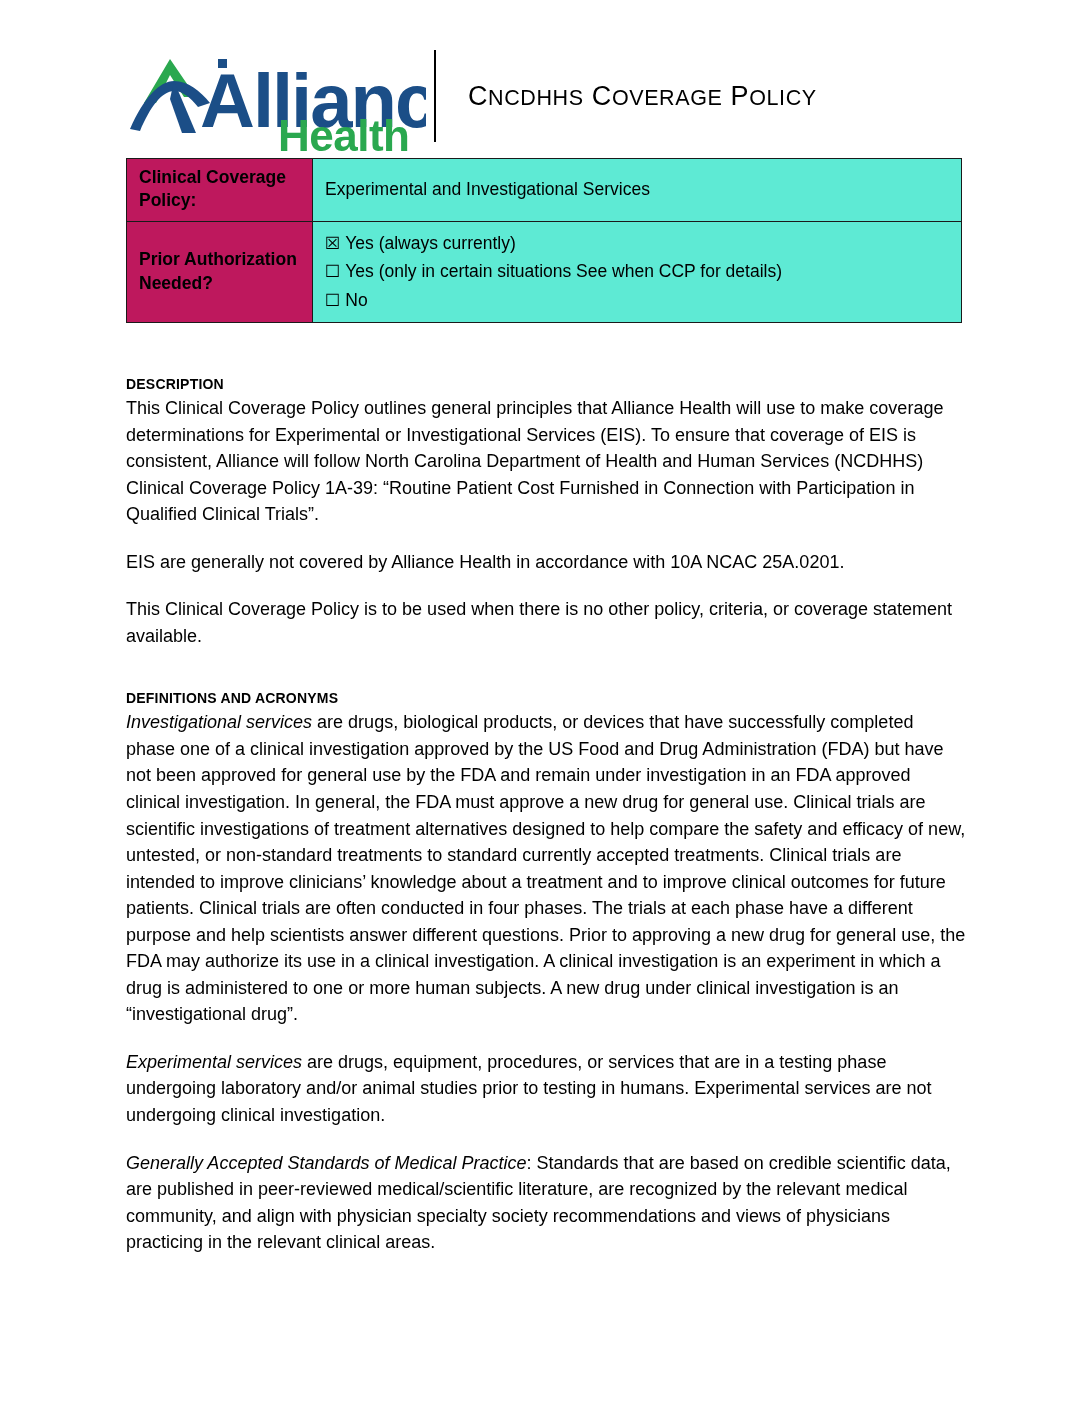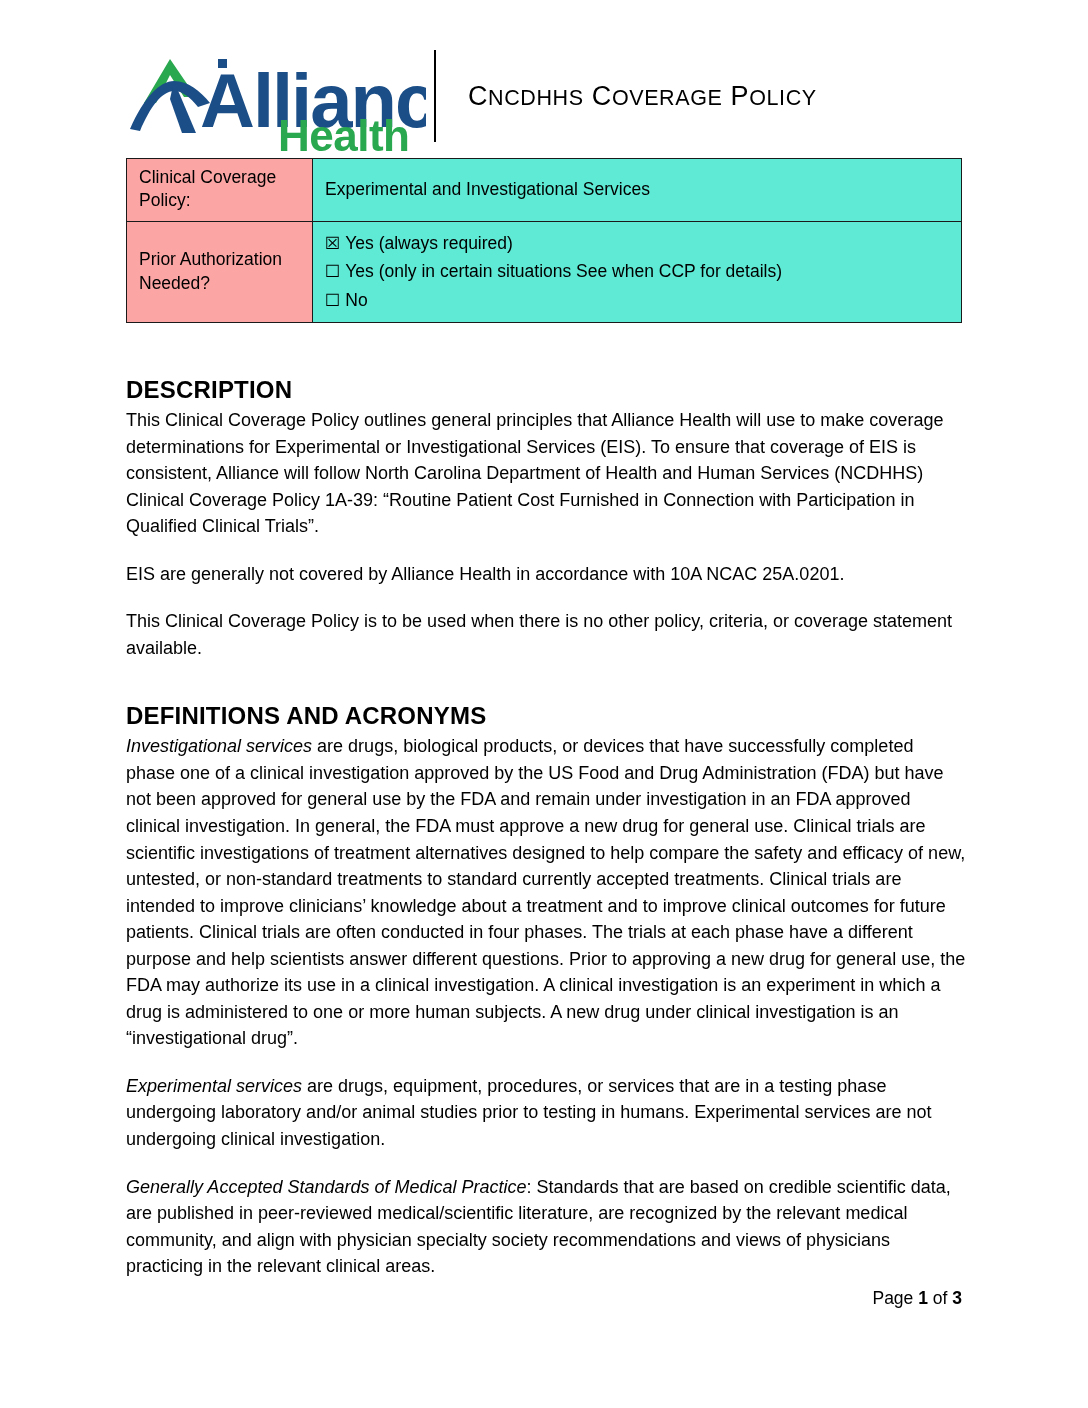--- a/index.html
+++ b/index.html
@@ -71,22 +71,22 @@
   }
   .info-table td {
     border: 1.6px solid #1a1a1a;
     padding: 7px 10px 8px 12px;
     font-size: 17.5px;
     line-height: 1.34;
     vertical-align: middle;
     color: #000000;
   }
   .info-table td.lbl {
-    background: #fca5a5;
-    font-weight: 400;
+    background: #be185d;
+    font-weight: 700;
   }
   .info-table td.val {
     background: #5eead4;
     font-weight: 400;
   }
   .pa-label { vertical-align: top; padding-top: 9px; }
   .pa-cell  { padding-top: 6px; padding-bottom: 7px; }
   .pa-line {
     display: block;
     font-size: 17.5px;
@@ -100,21 +100,21 @@
   }
 
   
   .content {
     position: absolute;
     left: 126px;
     top: 376px;
     width: 840px;
   }
   h2.sec {
-    font-size: 24px;
+    font-size: 14px;
     font-weight: 700;
     margin: 0 0 3px 0;
     letter-spacing: 0.2px;
     color: #000000;
   }
   p.para {
     font-size: 18px;
     line-height: 1.475;
     margin: 0 0 21px 0;
     text-align: left;
@@ -177,21 +177,21 @@
     </colgroup>
     <tbody>
       <tr>
         <td class="lbl">Clinical Coverage Policy:</td>
         <td class="val" colspan="5">Experimental and Investigational Services</td>
       </tr>
       <tr>
         <td class="lbl pa-label">Prior Authorization Needed?</td>
         <td class="val pa-cell" colspan="5">
           <span class="pa-line">
-            <span class="cbx">☒</span><span>Yes (always required)</span>
+            <span class="cbx">☒</span><span>Yes (always currently)</span>
           </span>
           <span class="pa-line">
             <span class="cbx">☐</span><span>Yes (only in certain situations See when CCP for details)</span>
           </span>
           <span class="pa-line">
             <span class="cbx">☐</span><span>No</span>
           </span>
         </td>
       </tr>
     </tbody>
@@ -211,17 +211,14 @@
     <p class="para"><em class="term">Investigational services</em><span> are drugs, biological products, or devices that have successfully completed phase one of a clinical investigation approved by the US Food and Drug Administration (FDA) but have not been approved for general use by the FDA and remain under investigation in an FDA approved clinical investigation. In general, the FDA must approve a new drug for general use. Clinical trials are scientific investigations of treatment alternatives designed to help compare the safety and efficacy of new, untested, or non-standard treatments to standard currently accepted treatments. Clinical trials are intended to improve clinicians’ knowledge about a treatment and to improve clinical outcomes for future patients. Clinical trials are often conducted in four phases. The trials at each phase have a different purpose and help scientists answer different questions. Prior to approving a new drug for general use, the FDA may authorize its use in a clinical investigation. A clinical investigation is an experiment in which a drug is administered to one or more human subjects. A new drug under clinical investigation is an “investigational drug”.</span></p>
 
     <p class="para"><em class="term">Experimental services</em><span> are drugs, equipment, procedures, or services that are in a testing phase undergoing laboratory and/or animal studies prior to testing in humans. Experimental services are not undergoing clinical investigation.</span></p>
 
     <p class="para"><em class="term">Generally Accepted Standards of Medical Practice</em><span>: Standards that are based on credible scientific data, are published in peer-reviewed medical/scientific literature, are recognized by the relevant medical community, and align with physician specialty society recommendations and views of physicians practicing in the relevant clinical areas.</span></p>
 
     <div class="sec-gap"></div>
 
   </div>
 
-  <div class="footer">
-    <span>Page </span><b>1</b><span> of </span><b>3</b>
-  </div>
 
 </div>
 
 </body></html>

